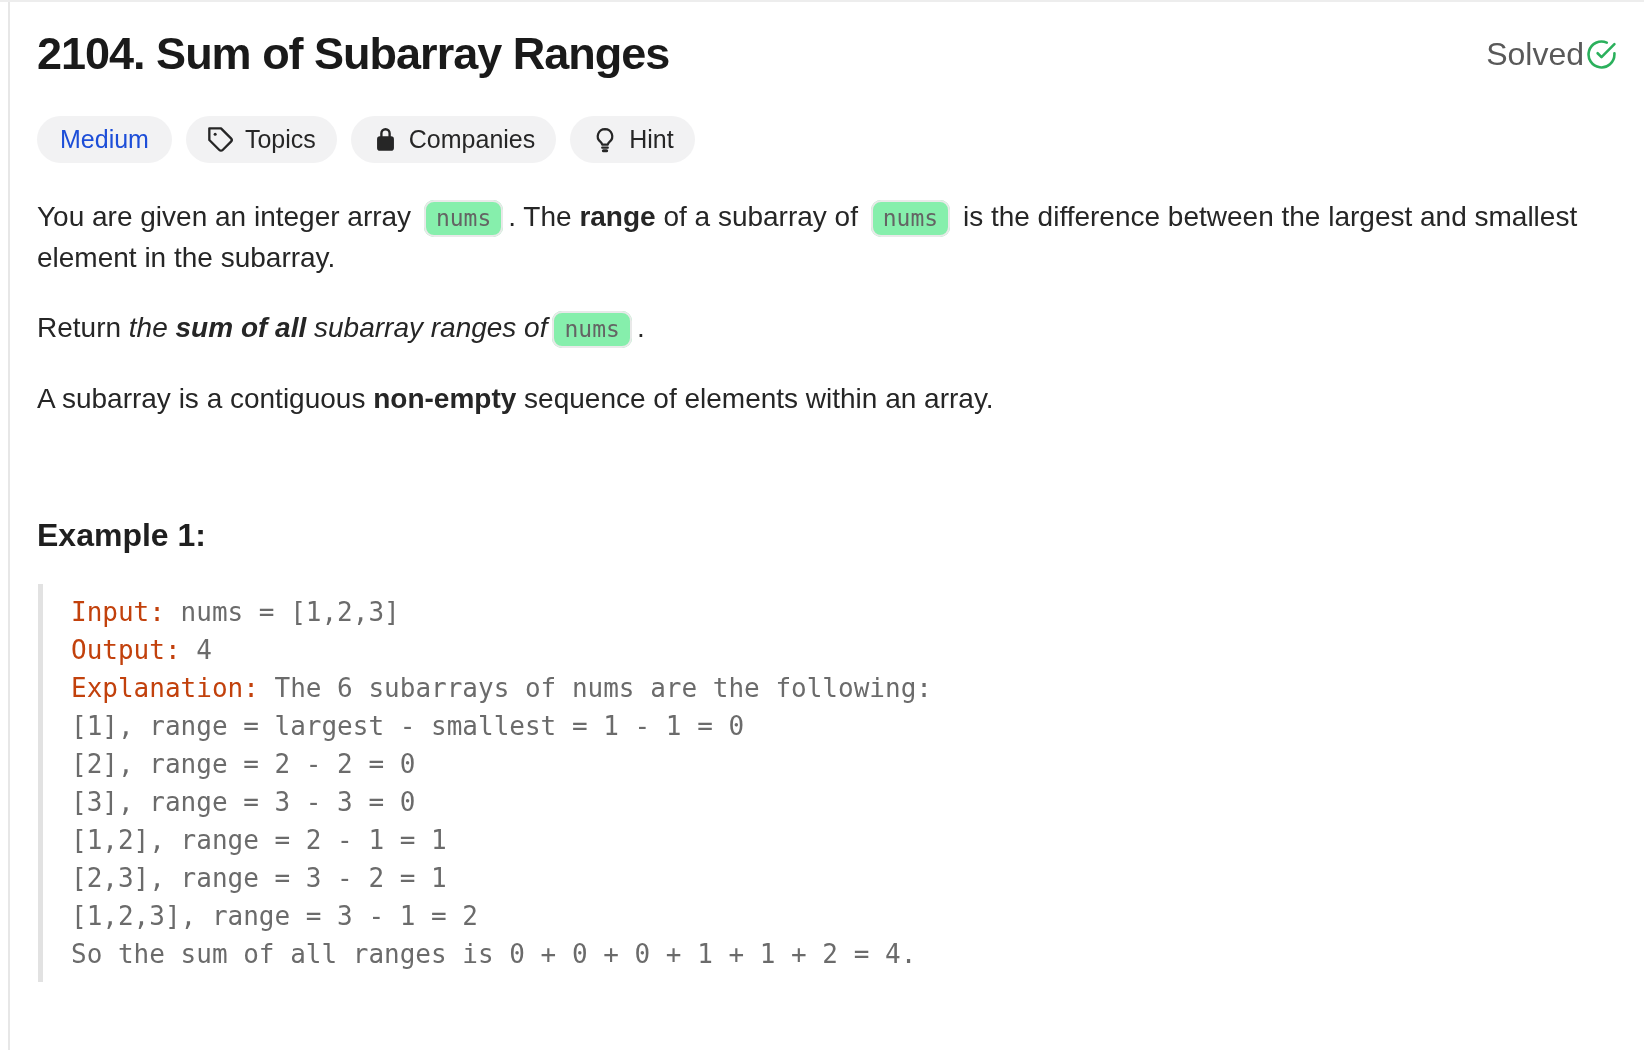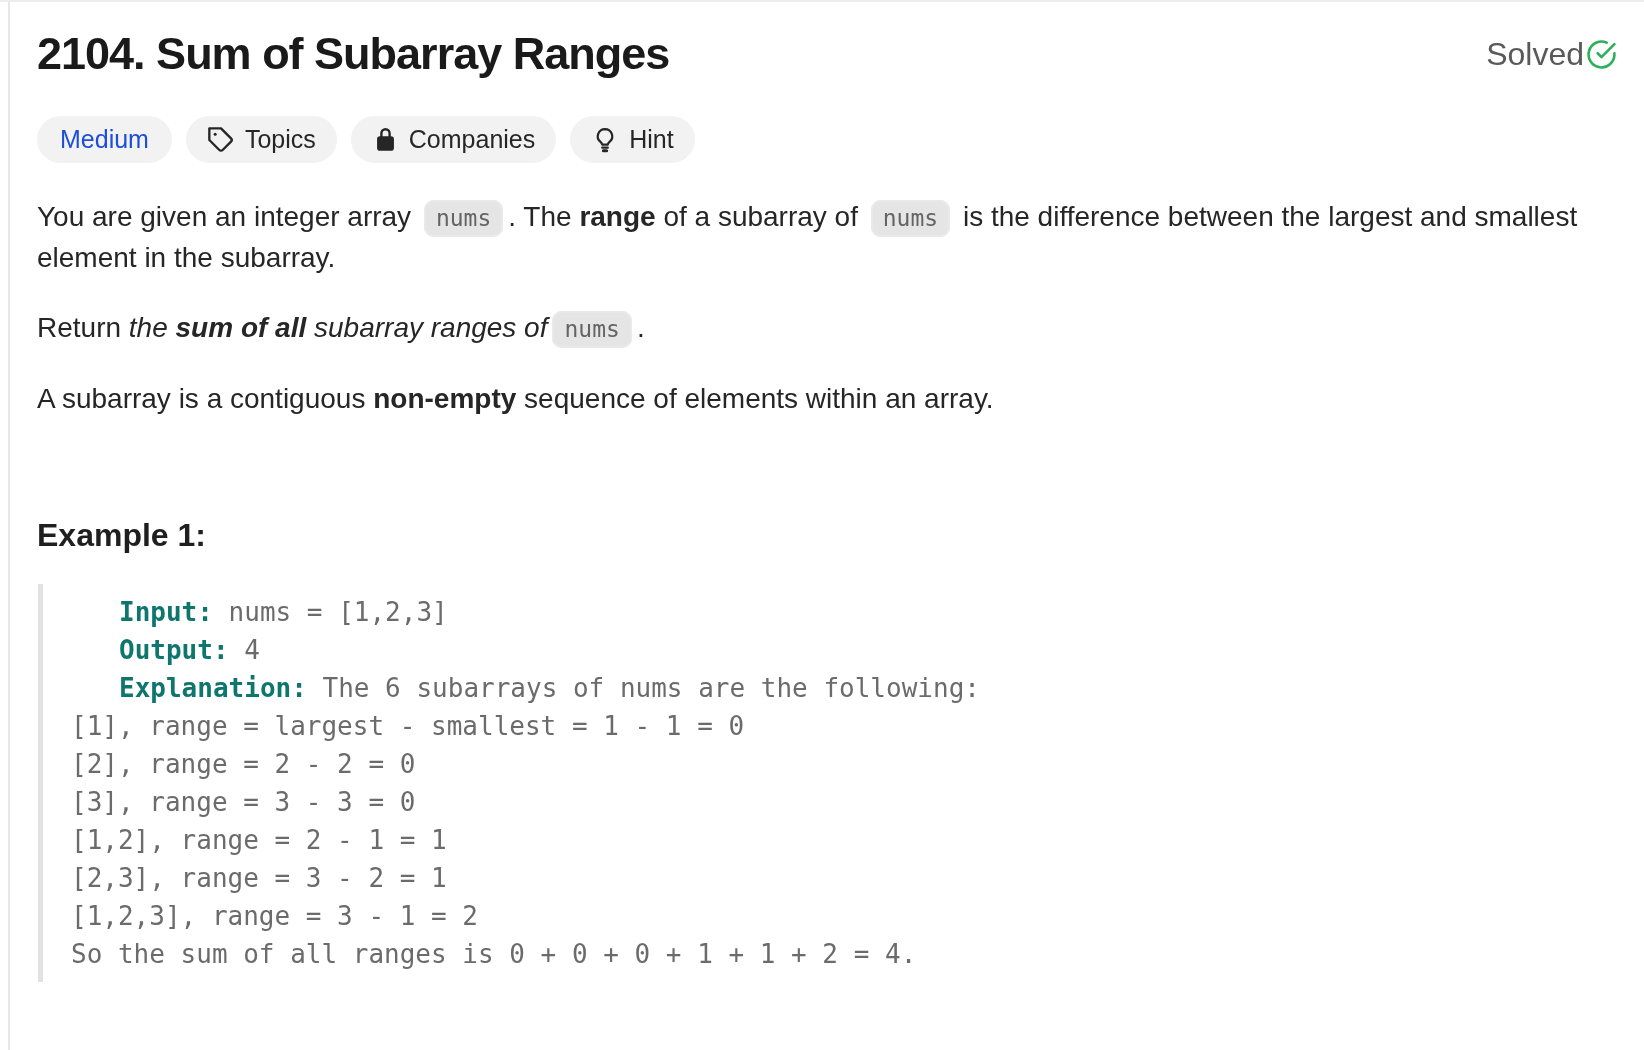--- a/index.html
+++ b/index.html
@@ -56,21 +56,21 @@
   }
   .description p { margin: 0 0 30px 0; }
   .seg-normal { }
   .seg-bold { font-weight: bold; }
   .seg-italic { font-style: italic; text-align: center; }
   .seg-bold-italic { font-weight: bold; font-style: italic; }
   .seg-code {
     font-family: "DejaVu Sans Mono", monospace;
     font-size: 23px;
     color: #646464;
-    background: #e5e5e5;
+    background: #86efac;
     border: 2px solid #e9e9e9;
     border-radius: 10px;
     padding: 3px 10px 4px 10px;
     margin: 0 5px;
     white-space: nowrap;
   }
   .example-heading {
     margin: 98px 0 6px 0;
     font-size: 32px; line-height: 37px;
     font-weight: bold;
@@ -78,21 +78,21 @@
   }
   .example-block {
     margin: 30px 0 0 1px;
     border-left: 5px solid #e2e2e2;
     padding: 9px 0 9px 28px;
     font-family: "DejaVu Sans Mono", monospace;
     font-size: 26px;
     color: #6b6b6b;
   }
   .code-line { line-height: 38px; min-height: 38px; white-space: pre; }
-  .example-block .seg-bold { font-weight: bold; color: #0f766e; margin-left: 48px; }
+  .example-block .seg-bold { font-weight: normal; color: #c2410c; }
 </style>
 </head>
 <body>
 
 <div class="page">
   <div class="panel-left-border"></div>
   <div class="content">
 
     <div class="header-row">
       <h1 class="title">2104. Sum of Subarray Ranges</h1>

